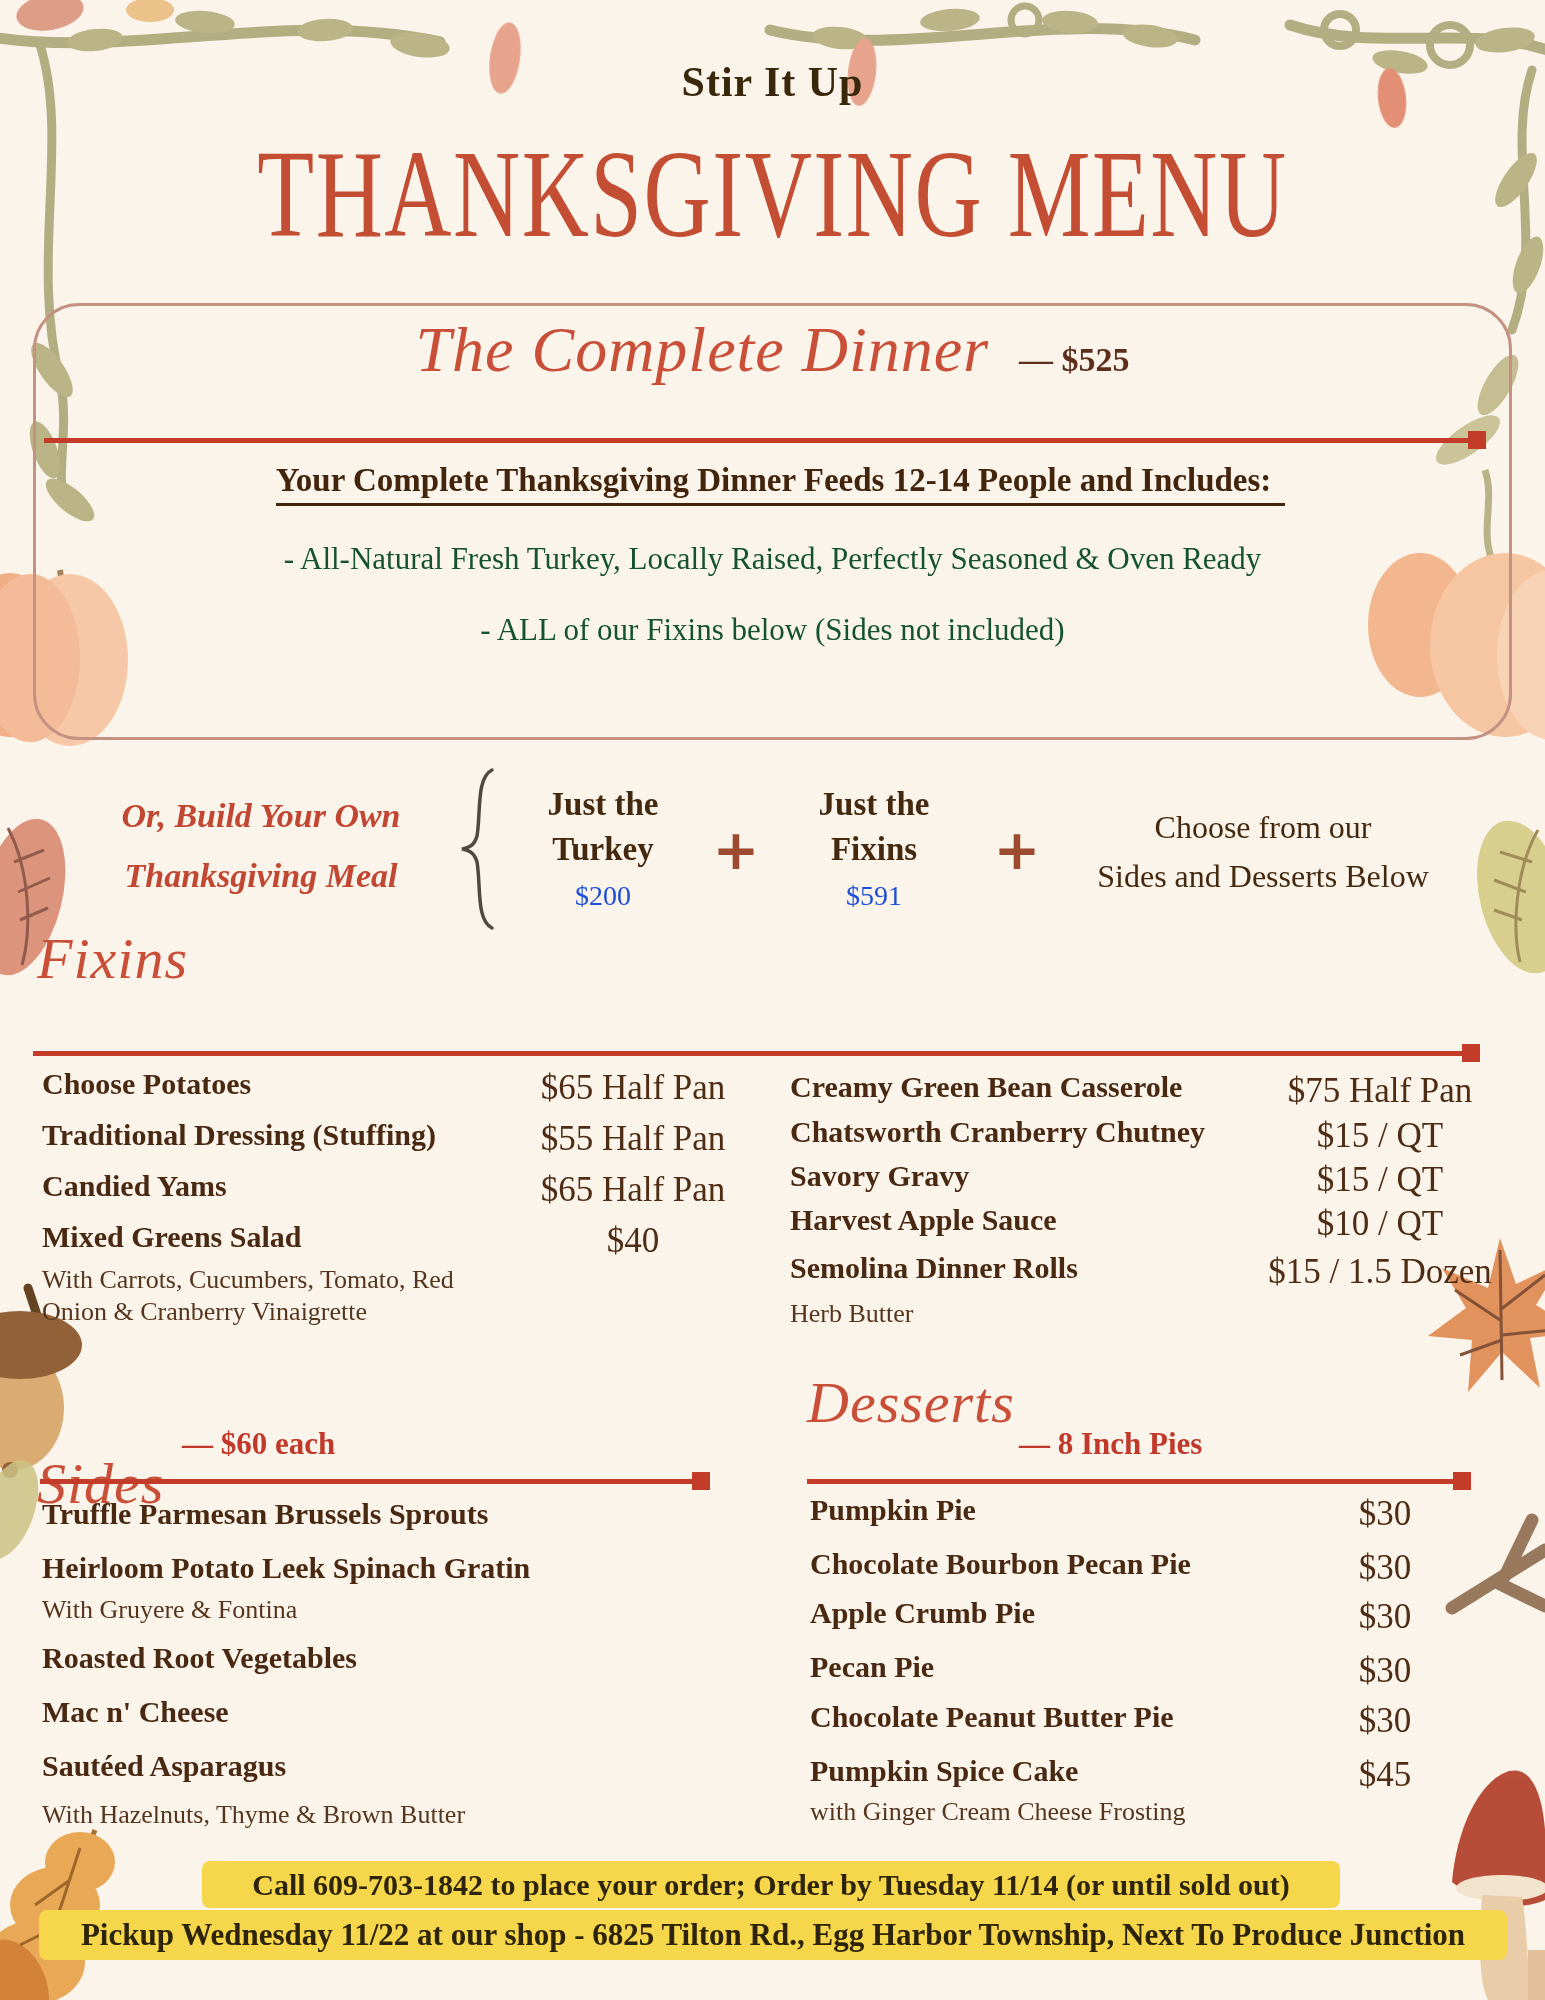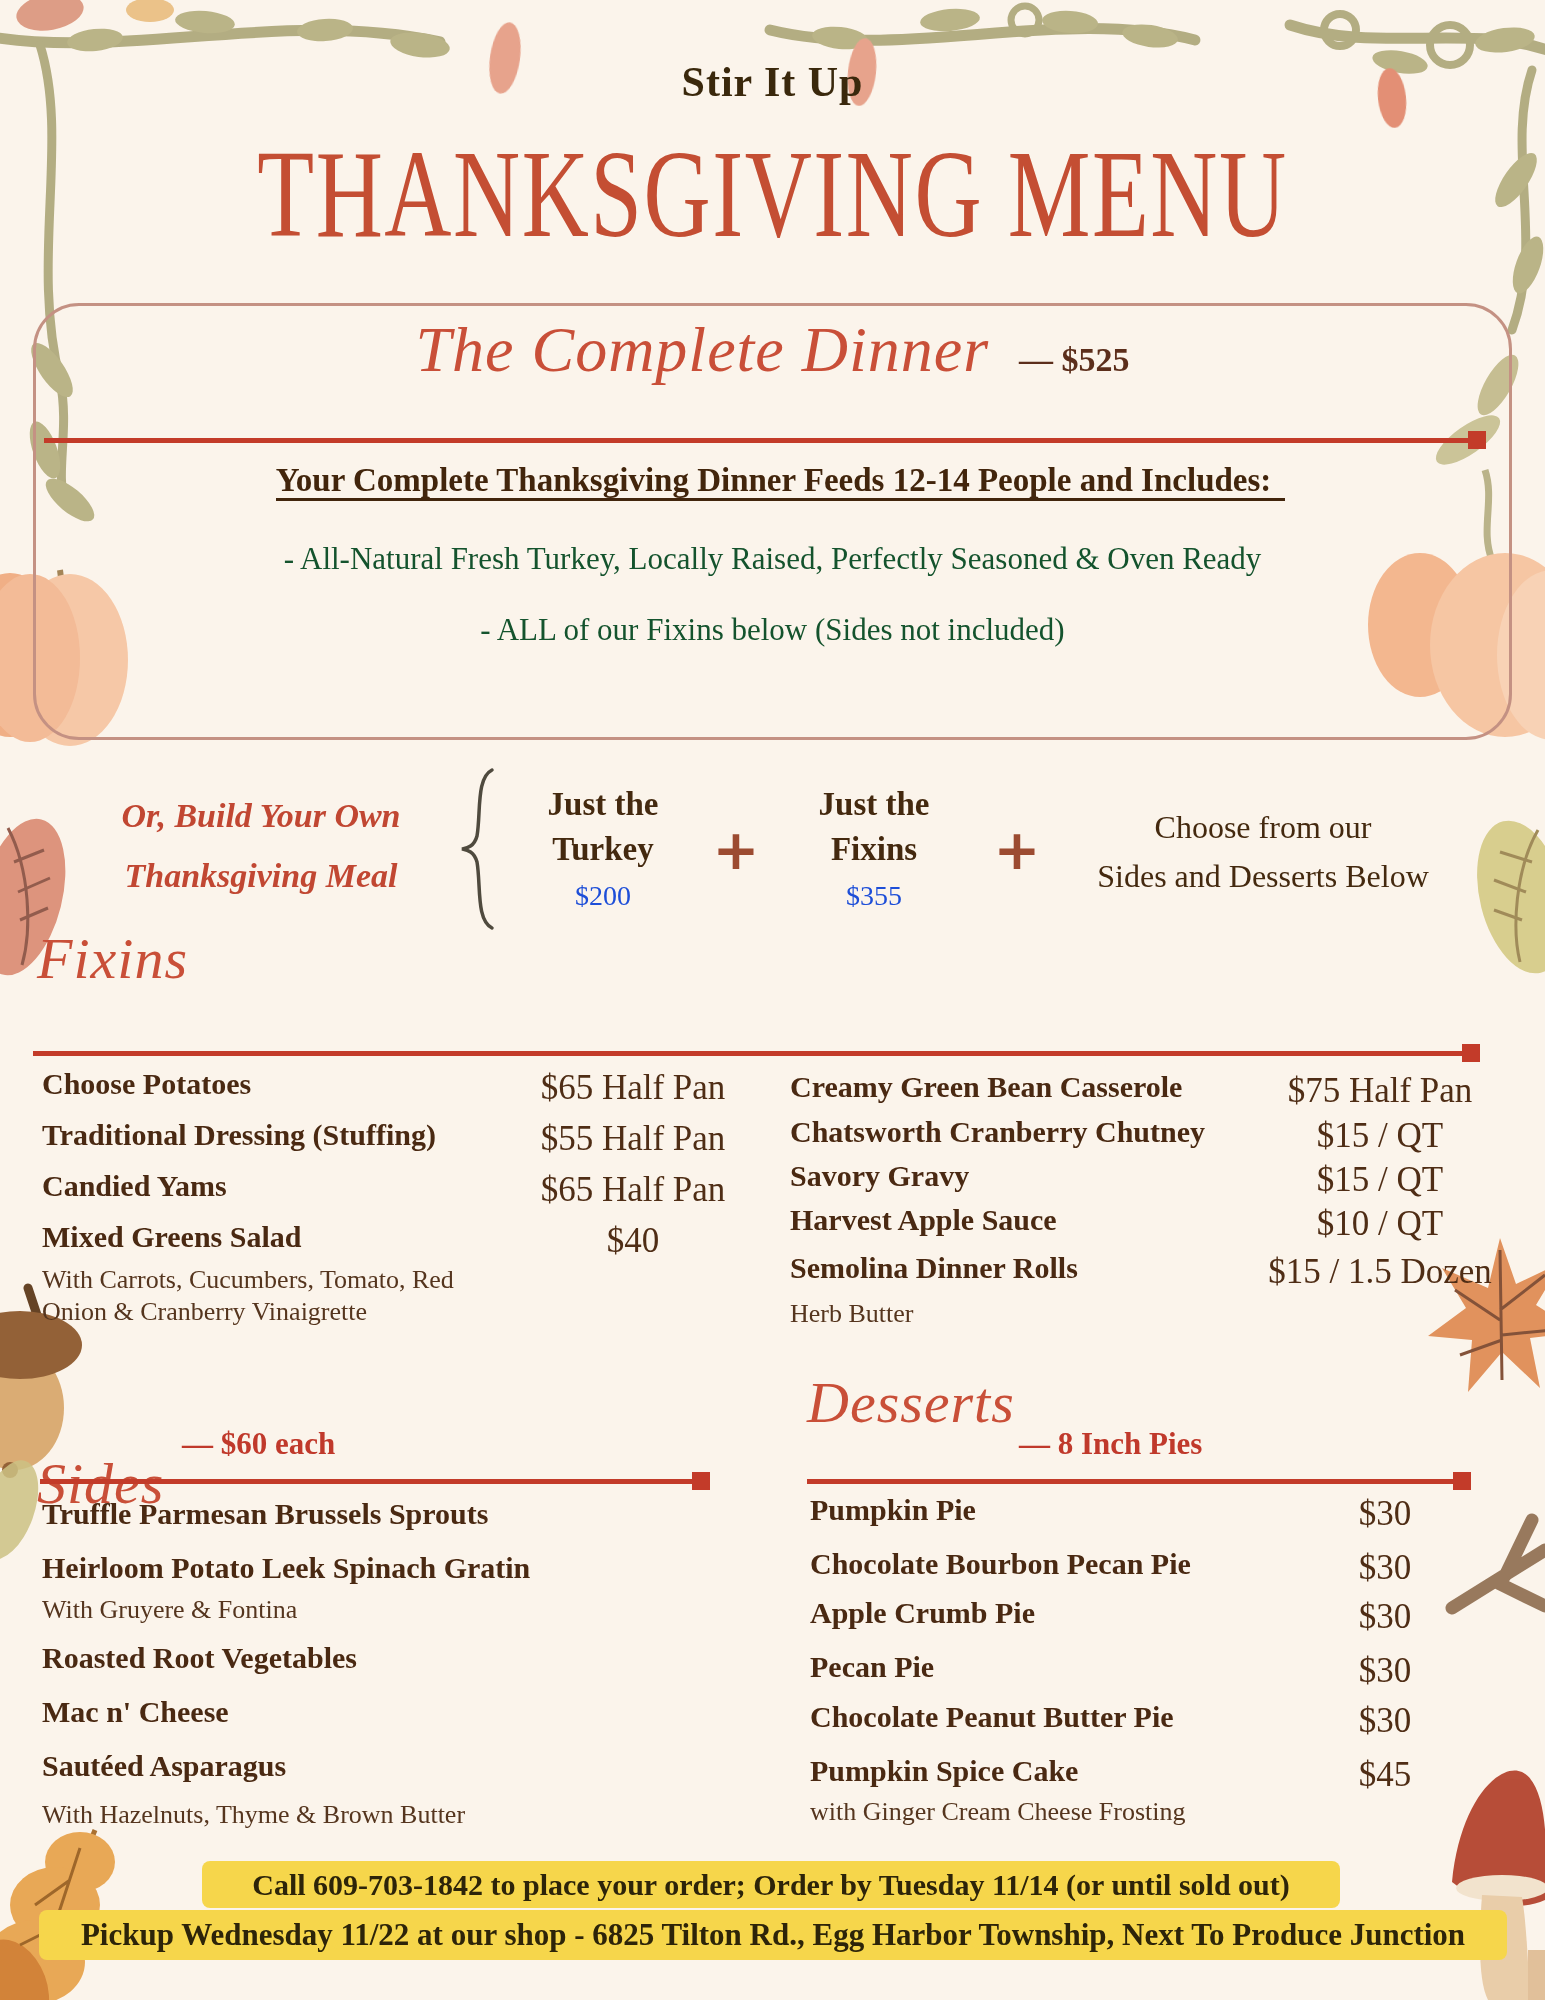--- a/index.html
+++ b/index.html
@@ -13,21 +13,21 @@
   .page-title{top:133px;font-size:124px;line-height:1;font-weight:400;color:#C44E33;white-space:nowrap;transform:scaleX(.75);transform-origin:center;letter-spacing:2px;}
   
   .dinner-box{left:33px;top:303px;width:1473px;height:431px;border:3px solid #C49183;border-radius:46px;background:transparent;}
   .script{font-style:italic;color:#C94F38;font-weight:500;letter-spacing:1px;}
   .dinner-head{top:312px;left:33px;width:1479px;display:flex;justify-content:center;align-items:baseline;gap:30px;}
   .dinner-head .script{font-size:64px;line-height:1.2;}
   .dinner-price{font-size:34px;font-weight:bold;color:#5C2E1B;}
   .rule{position:absolute;height:5px;background:#C33B29;}
   .rule::after{content:'';position:absolute;right:-2px;top:-7px;width:18px;height:18px;background:#C33B29;}
   .subhead{top:462px;font-size:33px;font-weight:bold;color:#42250C;}
-  .subhead span{border-bottom:3px solid #42250C;padding-right:14px;margin-left:16px;}
+  .subhead span{border-bottom:3px solid #42250C;padding-bottom:5px;padding-right:14px;margin-left:16px;}
   .bullet{font-size:31px;color:#14532d;}
   
   .byo-label{left:81px;top:786px;width:360px;text-align:center;font-size:34px;line-height:60px;font-style:italic;font-weight:bold;color:#C14732;}
   .byo-opt{width:166px;text-align:center;color:#44290F;}
   .byo-opt .l1,.byo-opt .l2{font-size:33px;font-weight:bold;line-height:1;}
   .byo-opt .l2{margin-top:12px;}
   .byo-opt .pr{font-size:28px;margin-top:14px;color:#1d4ed8;}
   .plus{font-family:"DejaVu Sans",sans-serif;font-size:56px;font-weight:bold;color:#9C4B31;line-height:1;}
   .choose{left:1063px;top:803px;width:400px;text-align:center;font-size:32px;line-height:49px;color:#44290F;}
   
@@ -162,21 +162,21 @@
   </svg>
   <div class="abs byo-opt" style="left:520px;top:788px;">
     <div class="l1">Just the</div>
     <div class="l2">Turkey</div>
     <div class="pr">$200</div>
   </div>
   <div class="abs plus" style="left:706px;top:822px;width:60px;text-align:center;">+</div>
   <div class="abs byo-opt" style="left:791px;top:788px;">
     <div class="l1">Just the</div>
     <div class="l2">Fixins</div>
-    <div class="pr">$355</div>
+    <div class="pr">$591</div>
   </div>
   <div class="abs plus" style="left:987px;top:822px;width:60px;text-align:center;">+</div>
   <div class="abs choose">
     <div>Choose from our</div>
     <div>Sides and Desserts Below</div>
   </div>
 
   <div class="abs script sec-script" style="left:37px;top:924px;">Fixins</div>
   <div class="rule" style="left:33px;top:1051px;width:1445px;"></div>
 

